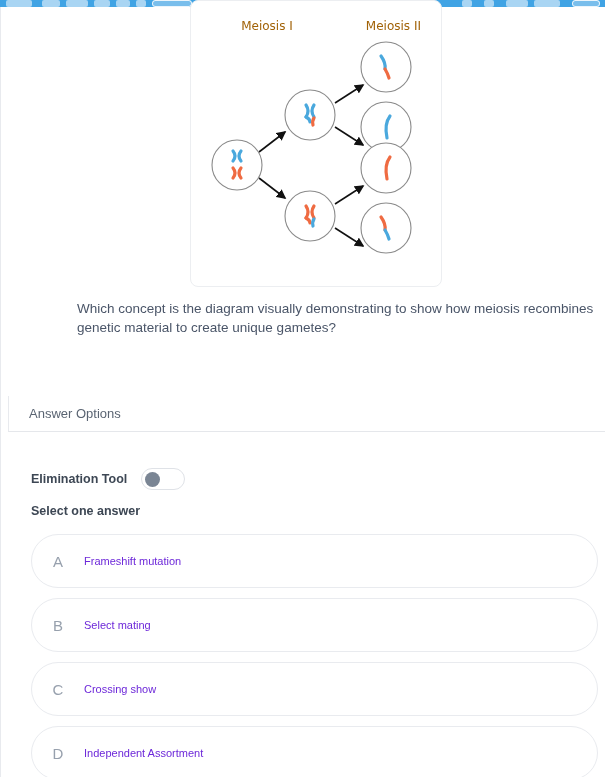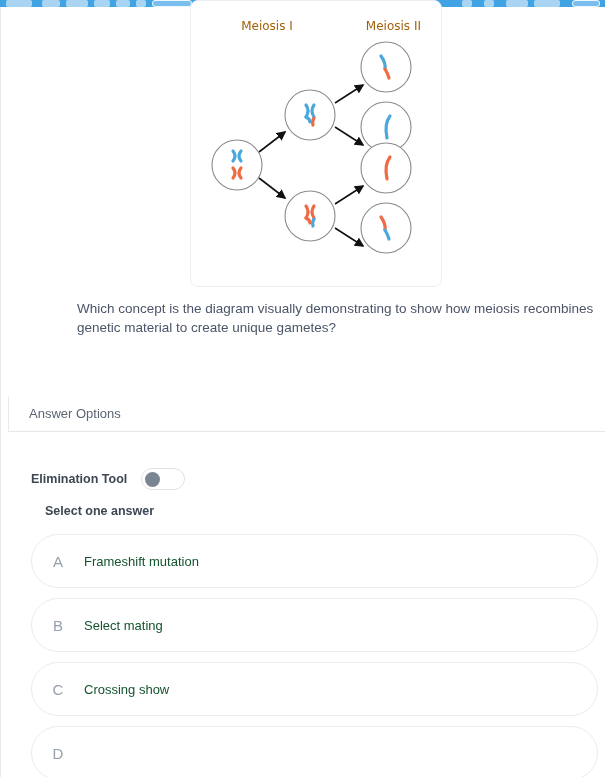--- a/index.html
+++ b/index.html
@@ -166,21 +166,20 @@
     background: #7a8594;
   }
 
   .select-one {
     position: absolute;
     left: 30px;
     top: 72px;
     font-size: 12.5px;
     font-weight: bold;
     color: #3d4754;
-    margin-left: 14px;
   }
 
   .options-list {
     position: absolute;
     left: 30px;
     top: 102px;
     width: 567px;
   }
   .option-card {
     height: 54px;
@@ -194,22 +193,22 @@
     box-sizing: border-box;
   }
   .option-letter {
     width: 52px;
     text-align: center;
     font-size: 15px;
     color: #97a0ad;
     flex: none;
   }
   .option-text {
-    font-size: 13px;
-    color: #14532d;
+    font-size: 11px;
+    color: #6d28d9;
   }
 </style>
 </head>
 <body>
 
 <div class="appbar">
   <div class="appbar-ghost" style="left:6px;width:26px;"></div>
   <div class="appbar-ghost" style="left:42px;width:18px;"></div>
   <div class="appbar-ghost" style="left:66px;width:22px;"></div>
   <div class="appbar-ghost" style="left:94px;width:16px;"></div>
@@ -338,15 +337,16 @@
     <div class="option-card">
       <span class="option-letter">B</span>
       <span class="option-text">Select mating</span>
     </div>
     <div class="option-card">
       <span class="option-letter">C</span>
       <span class="option-text">Crossing show</span>
     </div>
     <div class="option-card">
       <span class="option-letter">D</span>
+      <span class="option-text">Independent Assortment</span>
     </div>
   </div>
 </div>
 
 </body></html>

